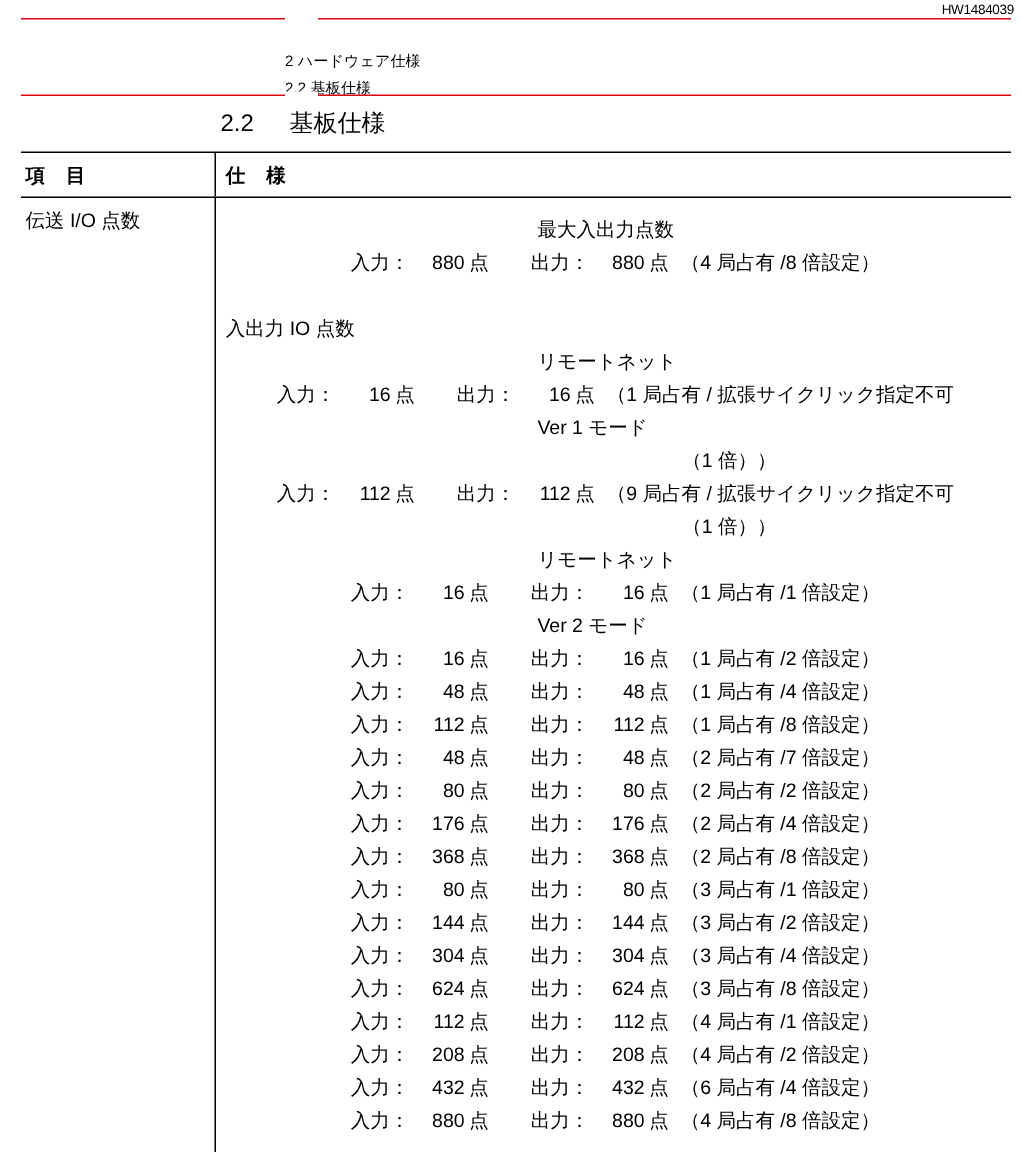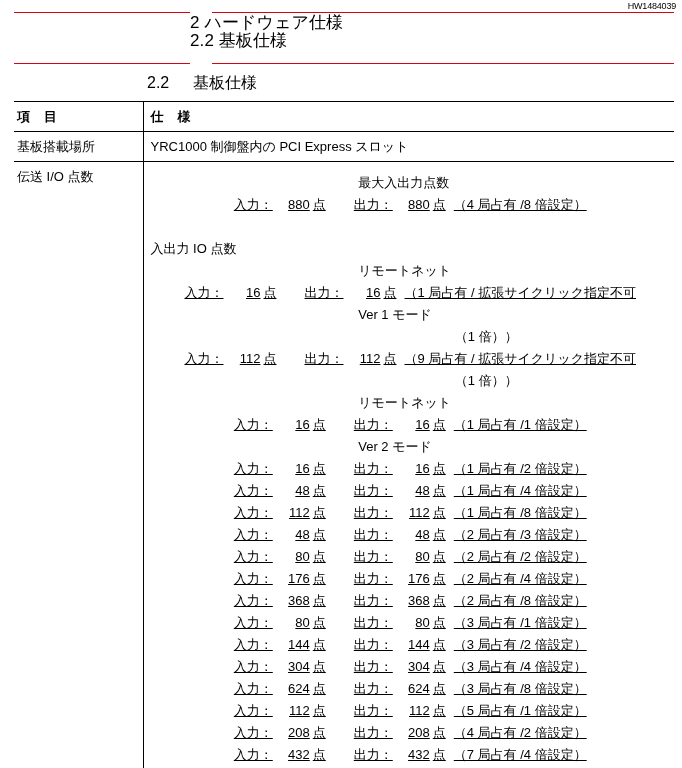--- a/index.html
+++ b/index.html
@@ -40,22 +40,22 @@
     top: -3px;
     left: 176px;
     width: 22px;
     height: 6px;
     background: #ffffff;
   }
 
   .hdr-lines {
     position: absolute;
     left: 190px;
-    top: 14px;
-    font-size: 17px;
+    top: 33px;
+    font-size: 10px;
     line-height: 18px;
     white-space: nowrap;
   }
   .hdr-lines div { letter-spacing: 0.1px; }
 
   
   .sec-title {
     position: absolute;
     left: 147px;
     top: 72px;
@@ -111,21 +111,20 @@
   }
   .io-label {
     width: 104px;
     flex: none;
     line-height: 22px;
   }
   .io-io {
     flex: none;
     display: flex;
     line-height: 22px;
-    text-decoration: underline;
   }
   .io-in-lab  { width: 38px; flex: none; }
   .io-in-val  { width: 38px; flex: none; text-align: right; }
   .io-in-unit { width: 20px; flex: none; padding-left: 3px; }
   .io-out-lab { width: 38px; flex: none; padding-left: 5px; margin-left: 16px; }
   .io-out-val { width: 38px; flex: none; text-align: right; }
   .io-out-unit{ width: 20px; flex: none; padding-left: 3px; }
   .io-note    { flex: none; padding-left: 1px; }
   .io-note2   { padding-left: 152px; line-height: 22px; }
 
@@ -164,28 +163,20 @@
     <tr class="topline hline">
       <td>
         <div class="cell-item hdr-cell">項　目</div>
       </td>
       <td class="col-spec">
         <div class="cell-spec hdr-cell">仕　様</div>
       </td>
     </tr>
 
 
-    <tr class="hline">
-      <td>
-        <div class="cell-item">基板搭載場所</div>
-      </td>
-      <td class="col-spec">
-        <div class="cell-spec">YRC1000 制御盤内の PCI Express スロット</div>
-      </td>
-    </tr>
 
 
     <tr class="hline">
       <td>
         <div class="cell-item">伝送 I/O 点数</div>
       </td>
       <td class="col-spec">
         <div class="io-block" id="io-block">
             <div class="io-row">
               <div class="io-label">最大入出力点数</div>
@@ -283,21 +274,21 @@
             </div>
             <div class="io-row">
               <div class="io-label"></div>
               <div class="io-io">
                 <span class="io-in-lab">入力：</span>
                 <span class="io-in-val">48</span>
                 <span class="io-in-unit">点</span>
                 <span class="io-out-lab">出力：</span>
                 <span class="io-out-val">48</span>
                 <span class="io-out-unit">点</span>
-                <span class="io-note">（2 局占有 /3 倍設定）</span>
+                <span class="io-note">（2 局占有 /7 倍設定）</span>
               </div>
             </div>
             <div class="io-row">
               <div class="io-label"></div>
               <div class="io-io">
                 <span class="io-in-lab">入力：</span>
                 <span class="io-in-val">80</span>
                 <span class="io-in-unit">点</span>
                 <span class="io-out-lab">出力：</span>
                 <span class="io-out-val">80</span>
@@ -379,21 +370,21 @@
             </div>
             <div class="io-row">
               <div class="io-label"></div>
               <div class="io-io">
                 <span class="io-in-lab">入力：</span>
                 <span class="io-in-val">112</span>
                 <span class="io-in-unit">点</span>
                 <span class="io-out-lab">出力：</span>
                 <span class="io-out-val">112</span>
                 <span class="io-out-unit">点</span>
-                <span class="io-note">（5 局占有 /1 倍設定）</span>
+                <span class="io-note">（4 局占有 /1 倍設定）</span>
               </div>
             </div>
             <div class="io-row">
               <div class="io-label"></div>
               <div class="io-io">
                 <span class="io-in-lab">入力：</span>
                 <span class="io-in-val">208</span>
                 <span class="io-in-unit">点</span>
                 <span class="io-out-lab">出力：</span>
                 <span class="io-out-val">208</span>
@@ -403,21 +394,21 @@
             </div>
             <div class="io-row">
               <div class="io-label"></div>
               <div class="io-io">
                 <span class="io-in-lab">入力：</span>
                 <span class="io-in-val">432</span>
                 <span class="io-in-unit">点</span>
                 <span class="io-out-lab">出力：</span>
                 <span class="io-out-val">432</span>
                 <span class="io-out-unit">点</span>
-                <span class="io-note">（7 局占有 /4 倍設定）</span>
+                <span class="io-note">（6 局占有 /4 倍設定）</span>
               </div>
             </div>
             <div class="io-row">
               <div class="io-label"></div>
               <div class="io-io">
                 <span class="io-in-lab">入力：</span>
                 <span class="io-in-val">880</span>
                 <span class="io-in-unit">点</span>
                 <span class="io-out-lab">出力：</span>
                 <span class="io-out-val">880</span>

